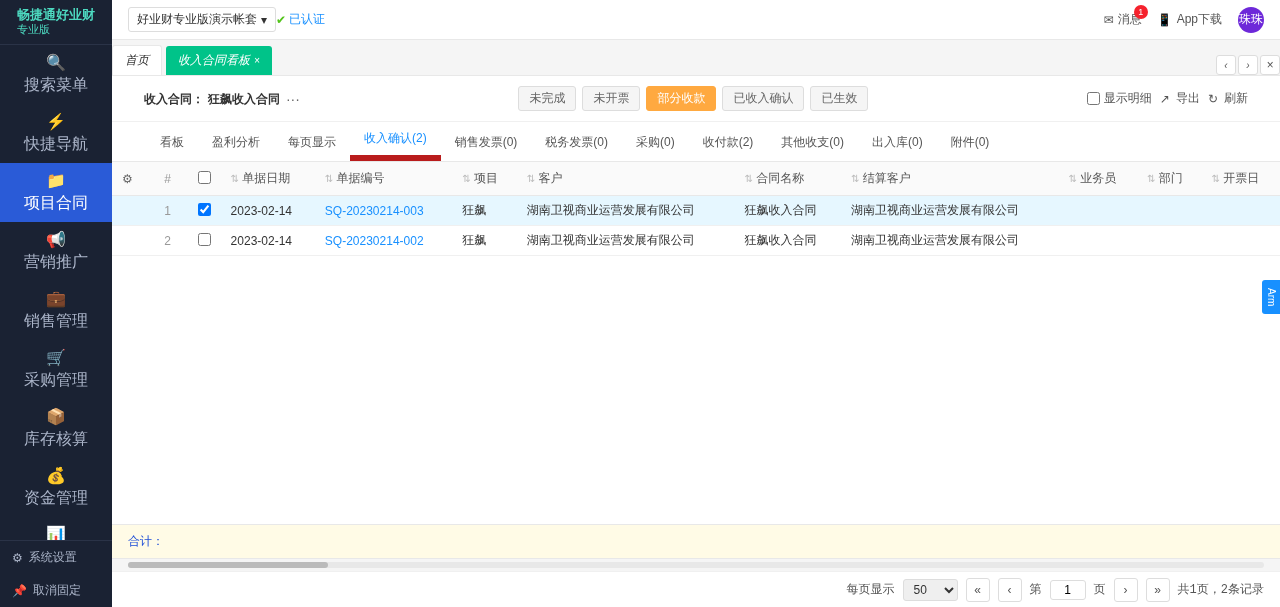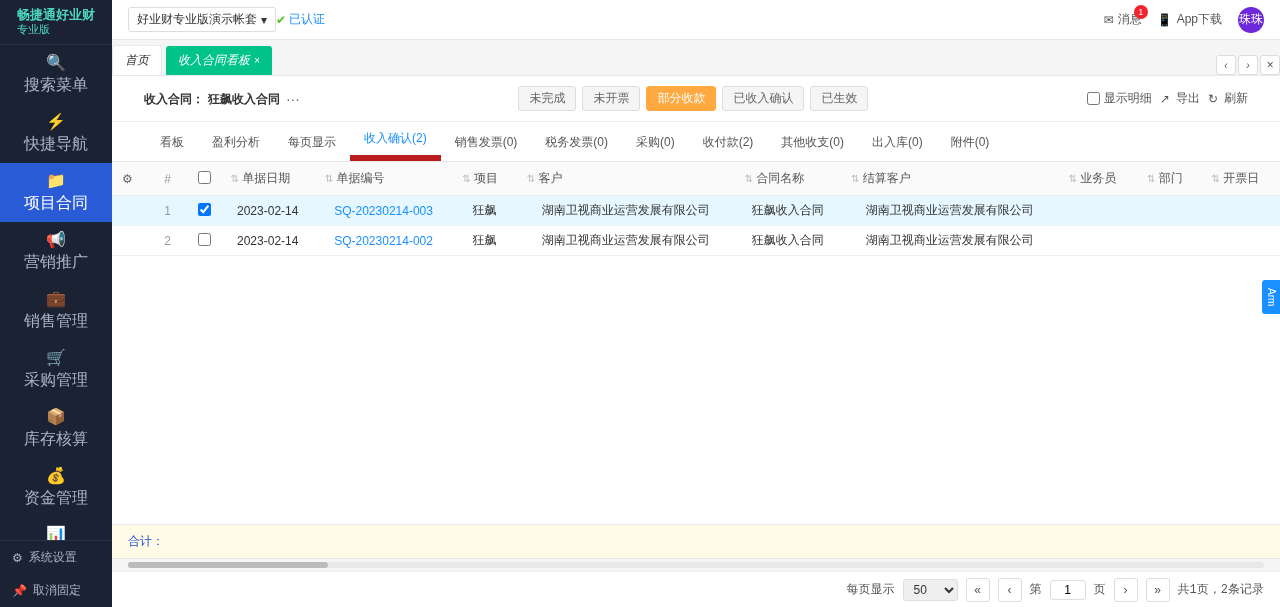--- a/index.html
+++ b/index.html
@@ -56,21 +56,21 @@
     
     .sub-tabs { display: flex; border-bottom: 1px solid #e8e8e8; padding: 0 34px; align-items: flex-end; }
     .sub-tab { padding: 8px 14px; cursor: pointer; color: #555; font-size: 12px; border-bottom: 2px solid transparent; }
     .sub-tab.active { color: #1890ff; border-bottom: 6px solid #b91c1c; }
 
     
     .table-container { flex: 1; overflow: auto; }
     table { width: 100%; border-collapse: collapse; font-size: 12px; }
     thead tr { background: #fafafa; }
     th { padding: 8px 10px; text-align: left; color: #555; font-weight: normal; border-bottom: 1px solid #e8e8e8; white-space: nowrap; }
-    td { padding: 6px 10px; color: #333; border-bottom: 1px solid #f0f0f0; white-space: nowrap; text-align: center; }
+    td { padding: 6px 10px; color: #333; border-bottom: 1px solid #f0f0f0; white-space: nowrap; }
     tr.row-selected { background: #e6f7ff; }
     .link-text { color: #1890ff; text-decoration: none; cursor: pointer; }
     .settings-icon { cursor: pointer; color: #666; }
     .col-num { width: 40px; text-align: center; color: #999; }
     .checkbox-cell { width: 30px; text-align: center; }
     .sort-icon { color: #bbb; font-size: 10px; }
 
     
     .table-footer { border-top: 1px solid #e8e8e8; }
     .total-row { padding: 8px 16px; background: #fffbe6; border-bottom: 1px solid #e8e8e8; color: #1d4ed8; font-size: 12px; }

